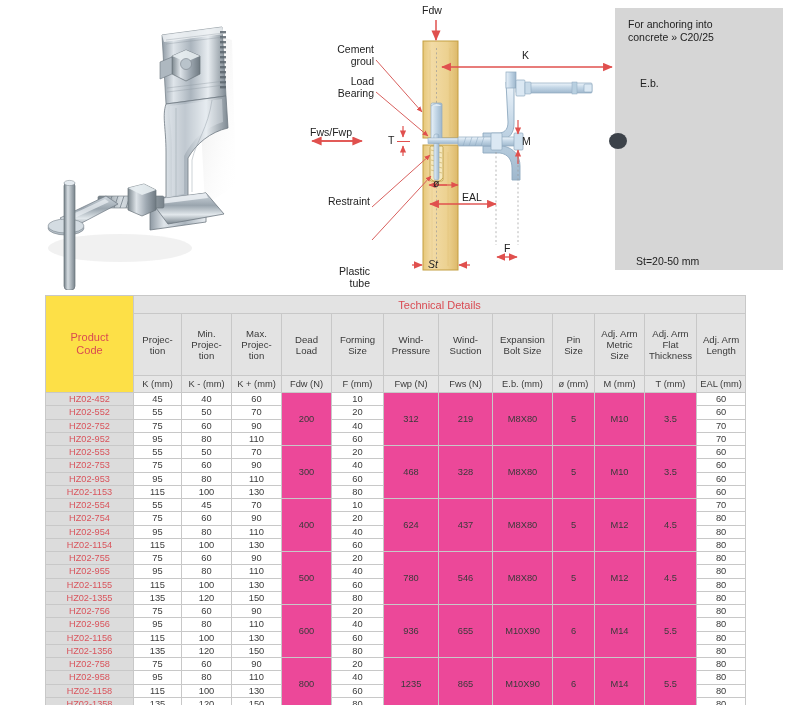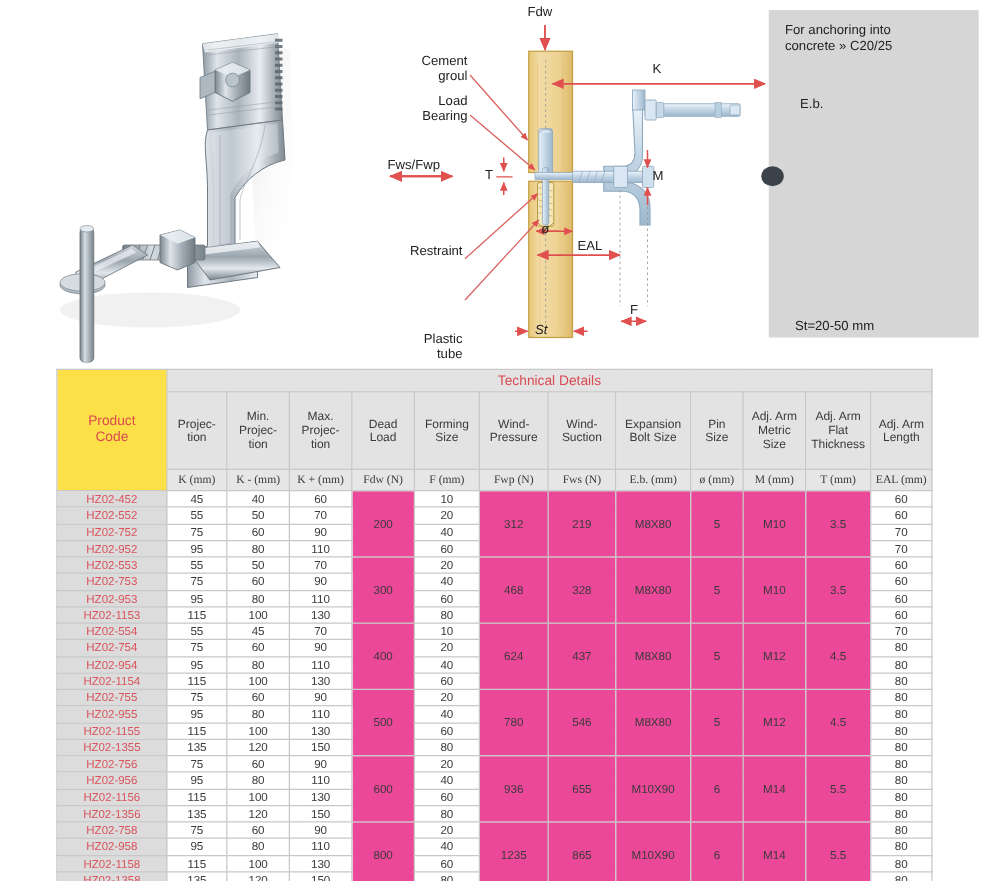--- a/index.html
+++ b/index.html
@@ -65,21 +65,20 @@
     font-size: 9.6px;
     line-height: 11px;
     height: 62px;
     padding: 2px 1px;
   }
   th.unit {
     background: #e6e6e6;
     color: #3a3a3a;
     font-size: 9.3px;
     height: 17px;
-    font-family: Liberation Serif, serif;
   }
   td.pc {
     background: #dcdcdc;
     color: #d9545c;
     font-size: 9.2px;
     text-align: left;
     padding-left: 6px;
     height: 13.25px;
   }
   td.v { background: #fff; height: 13.25px; }

